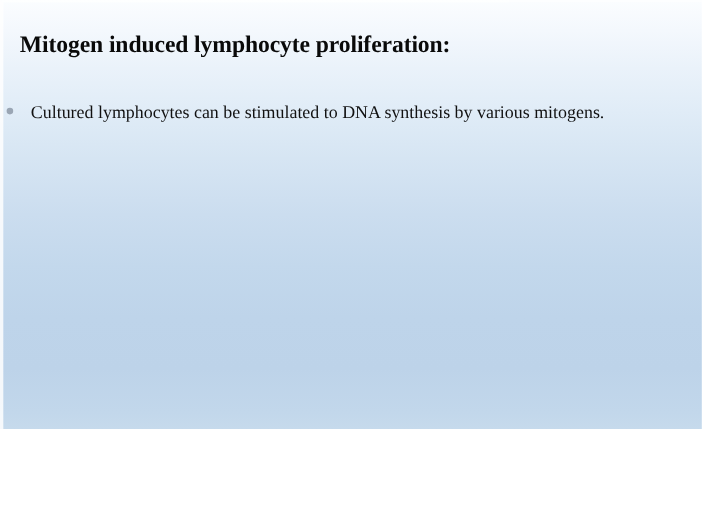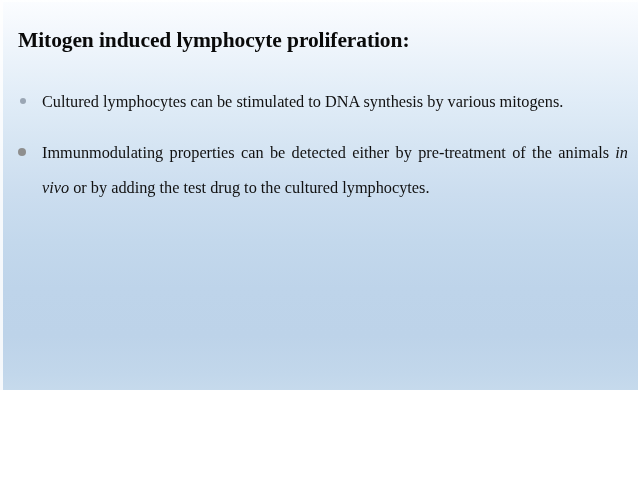--- a/index.html
+++ b/index.html
@@ -54,21 +54,21 @@
     font-family: "Liberation Serif", serif;
     font-weight: bold;
     font-size: 21.5px;
     line-height: 26px;
     color: #0a0a0a;
     letter-spacing: -0.1px;
   }
 
   #bullets {
     position: absolute;
-    left: 14px;
+    left: 0;
     top: 84px;
     width: 614px;
   }
 
   .bullet {
     position: relative;
     padding-left: 28px;
     margin-bottom: 16px;
     color: #111111;
     font-size: 16.3px;
@@ -117,19 +117,15 @@
   <div id="title">Mitogen induced lymphocyte proliferation:</div>
 
   <div id="bullets">
 
     <div class="bullet">
       <span class="marker"></span>
       <span class="text justify-all">Cultured lymphocytes can be stimulated to DNA synthesis by various mitogens.</span>
     </div>
 
 
-    <div class="bullet big-marker">
-      <span class="marker"></span>
-      <span class="text justify-all"><span>Immunmodulating properties can be detected either by pre-treatment of the animals </span><span class="italic">in vivo</span><span> or by adding the test drug to the cultured lymphocytes.</span></span>
-    </div>
 
   </div>
 </div>
 
 </body></html>

